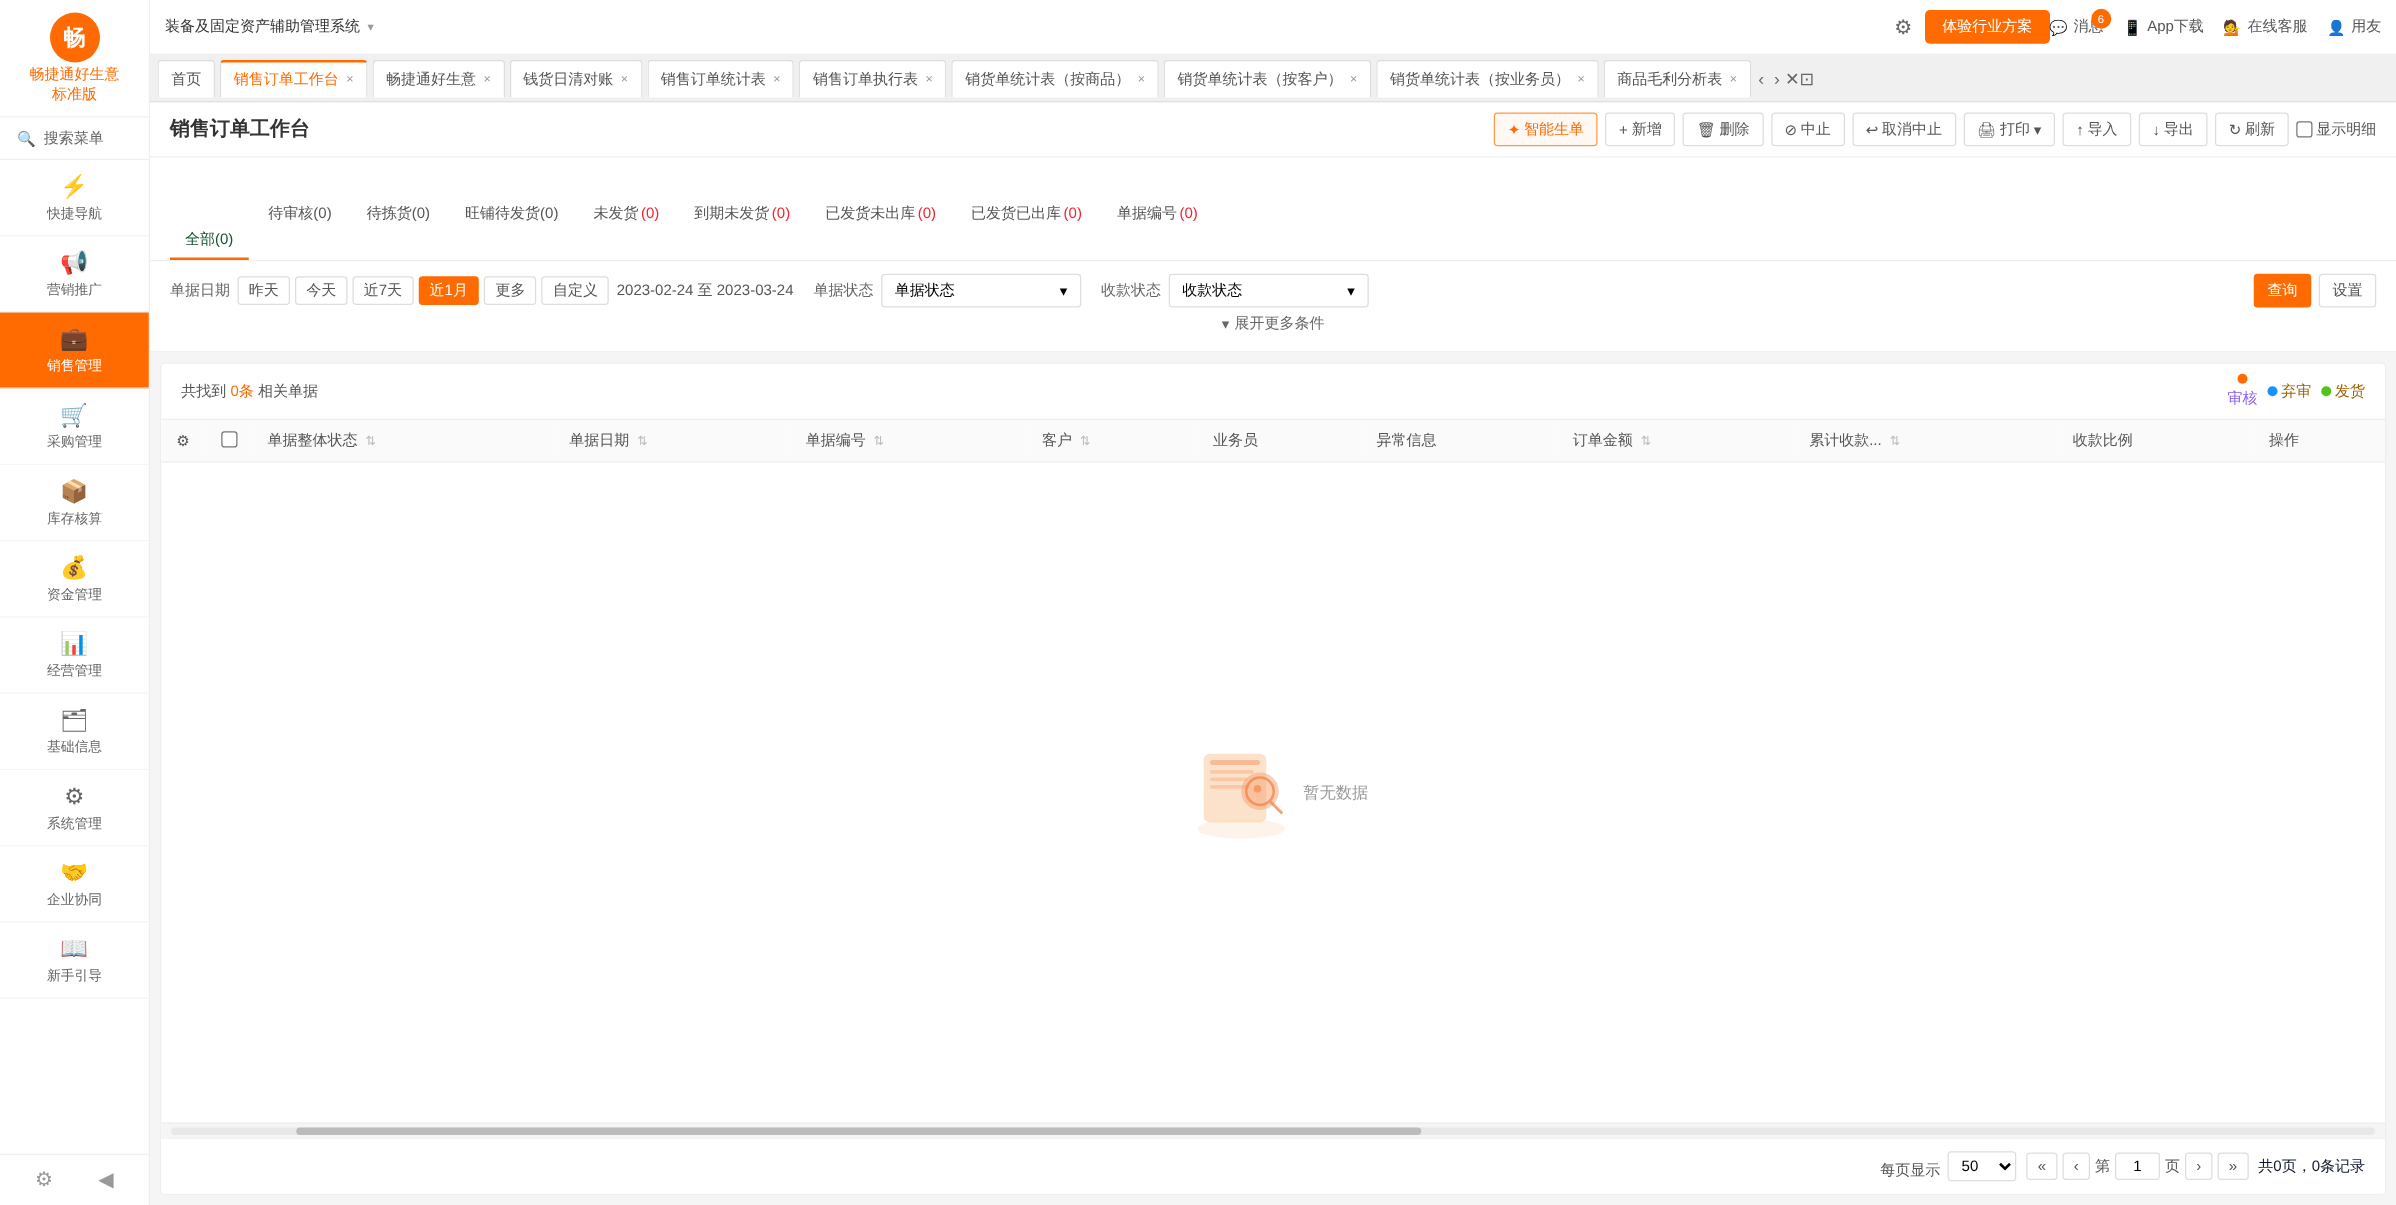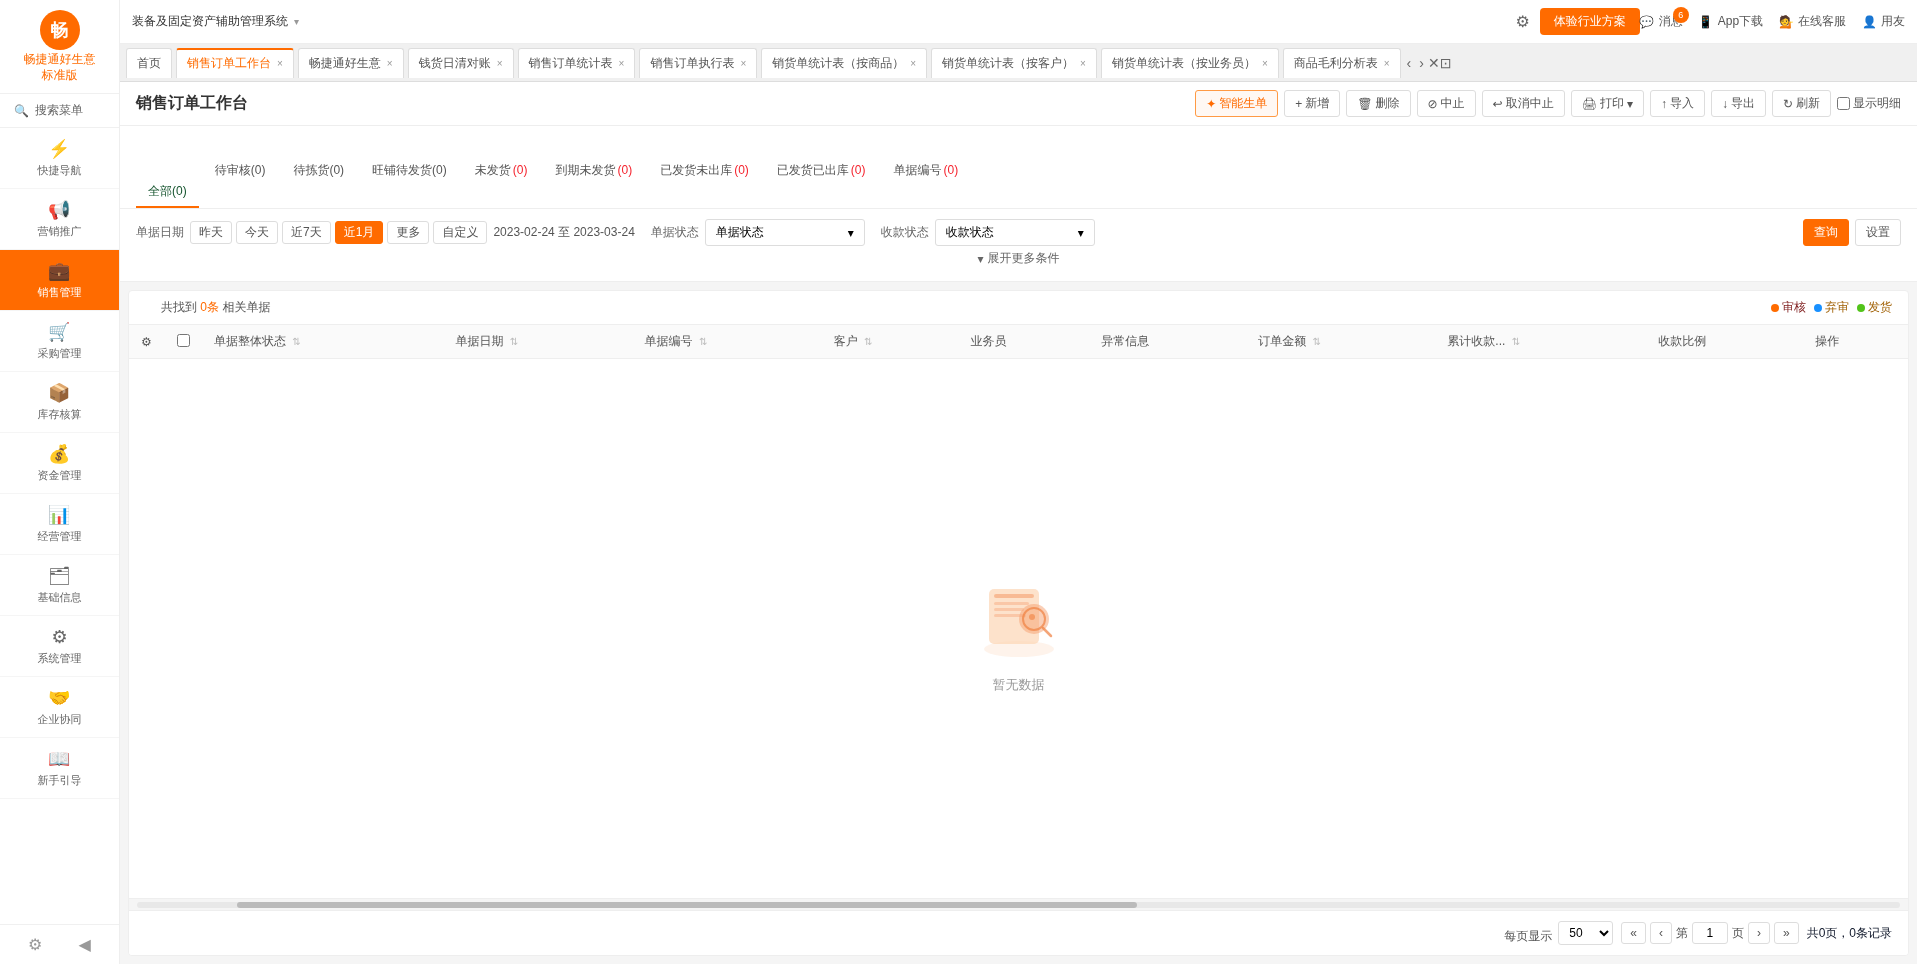--- a/index.html
+++ b/index.html
@@ -69,38 +69,38 @@
     .date-btn { padding: 2px 8px; border: 1px solid #ddd; border-radius: 3px; cursor: pointer; color: #555; background: #fff; font-size: 12px; }
     .date-btn.active { background: #ff6b00; color: #fff; border-color: #ff6b00; }
     .date-range-value { color: #555; font-size: 12px; }
     .filter-select { display: flex; align-items: center; gap: 4px; padding: 4px 10px; border: 1px solid #ddd; border-radius: 3px; background: #fff; cursor: pointer; min-width: 160px; justify-content: space-between; }
     .expand-more { display: flex; align-items: center; justify-content: center; cursor: pointer; color: #666; font-size: 12px; padding: 4px 0; }
     .expand-more-btn { display: flex; align-items: center; gap: 4px; color: #666; cursor: pointer; border: none; background: none; font-size: 12px; }
 
     
     .table-area { flex: 1; overflow: auto; background: #fff; margin: 8px; border-radius: 4px; border: 1px solid #eee; display: flex; flex-direction: column; }
     .table-header-bar { display: flex; align-items: center; justify-content: space-between; padding: 8px 16px; border-bottom: 1px solid #eee; flex-shrink: 0; }
-    .result-count { color: #555; font-size: 12px; margin-left: 16px; }
+    .result-count { color: #555; font-size: 12px; }
     .result-count .num { color: #ff6b00; }
     .table-action-btns { display: flex; align-items: center; gap: 8px; }
     .action-btn { display: flex; align-items: center; gap: 3px; color: #a16207; cursor: pointer; font-size: 12px; }
-    .action-btn.primary { color: #7f1d1d; }
+    .action-btn.primary { color: #8b5cf6; flex-direction: column; }
     .action-btn .dot { width: 8px; height: 8px; border-radius: 50%; background: #ff6b00; display: inline-block; }
     .action-btn .dot.blue { background: #1890ff; }
     .action-btn .dot.green { background: #52c41a; }
 
     
     .data-table { width: 100%; border-collapse: collapse; }
     .data-table th { background: #fafafa; border-bottom: 1px solid #eee; padding: 8px 12px; text-align: left; color: #555; font-weight: normal; white-space: nowrap; }
     .data-table th .sort-icon { color: #bbb; margin-left: 3px; font-size: 10px; }
     .col-checkbox { width: 36px; }
     .col-settings { width: 36px; }
 
     
-    .empty-state { flex: 1; display: flex; flex-direction: column; align-items: center; justify-content: center; padding: 40px; }
+    .empty-state { flex: 1; display: flex; flex-direction: row; align-items: center; justify-content: center; padding: 40px; }
     .empty-icon { width: 100px; height: 100px; position: relative; margin-bottom: 12px; }
     .empty-text { color: #999; font-size: 13px; }
 
     
     .scroll-illustration { width: 100px; height: 100px; }
 
     
     .pagination { display: flex; align-items: center; justify-content: flex-end; padding: 10px 16px; border-top: 1px solid #eee; gap: 8px; flex-shrink: 0; background: #fff; }
     .page-size { display: flex; align-items: flex-end; gap: 6px; color: #555; }
     .page-size-select { border: 1px solid #ddd; padding: 3px 6px; border-radius: 3px; background: #fff; cursor: pointer; }

